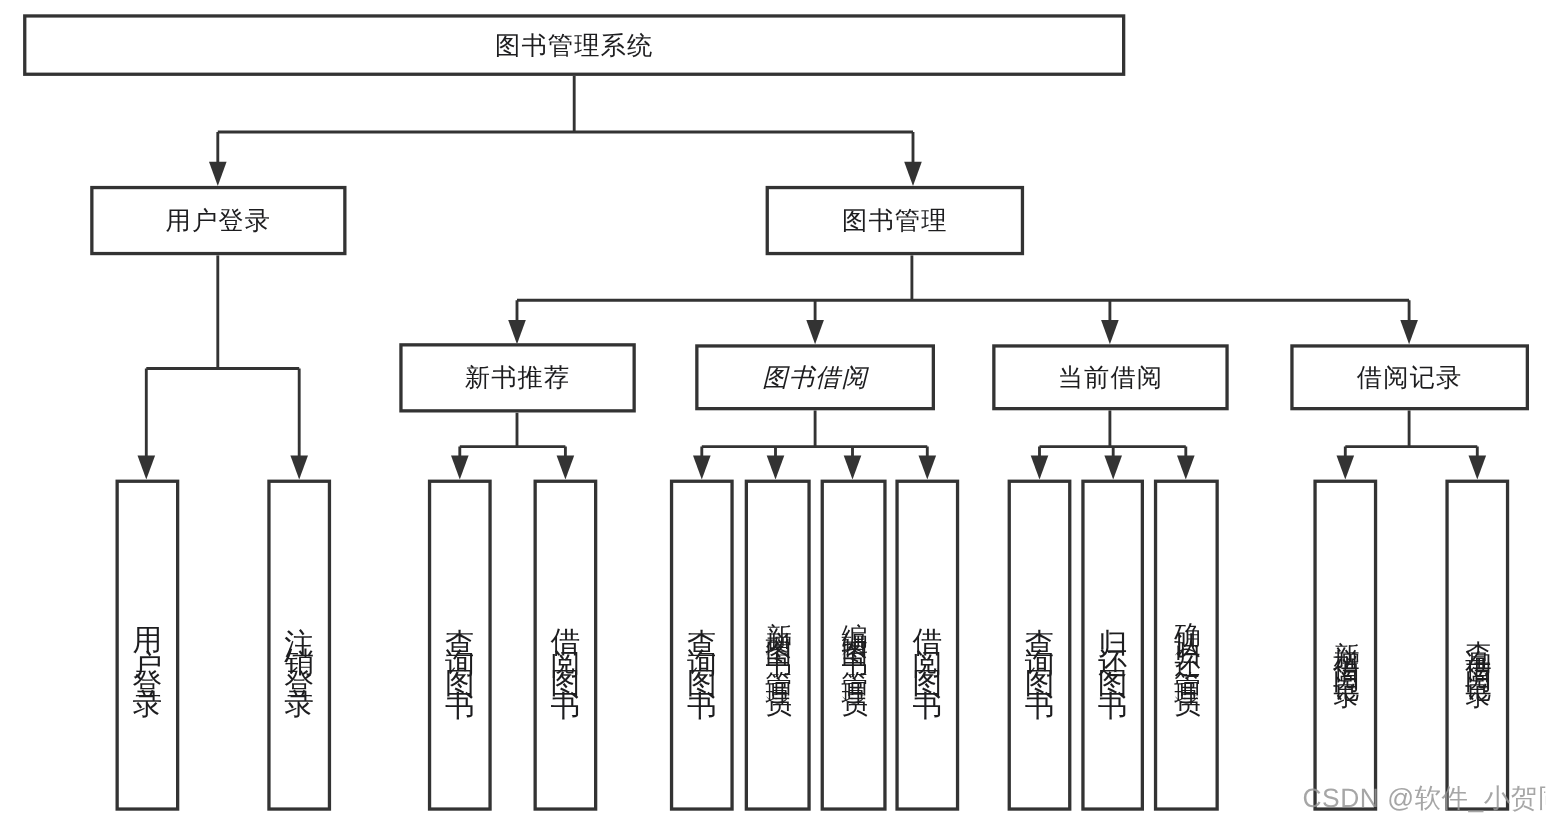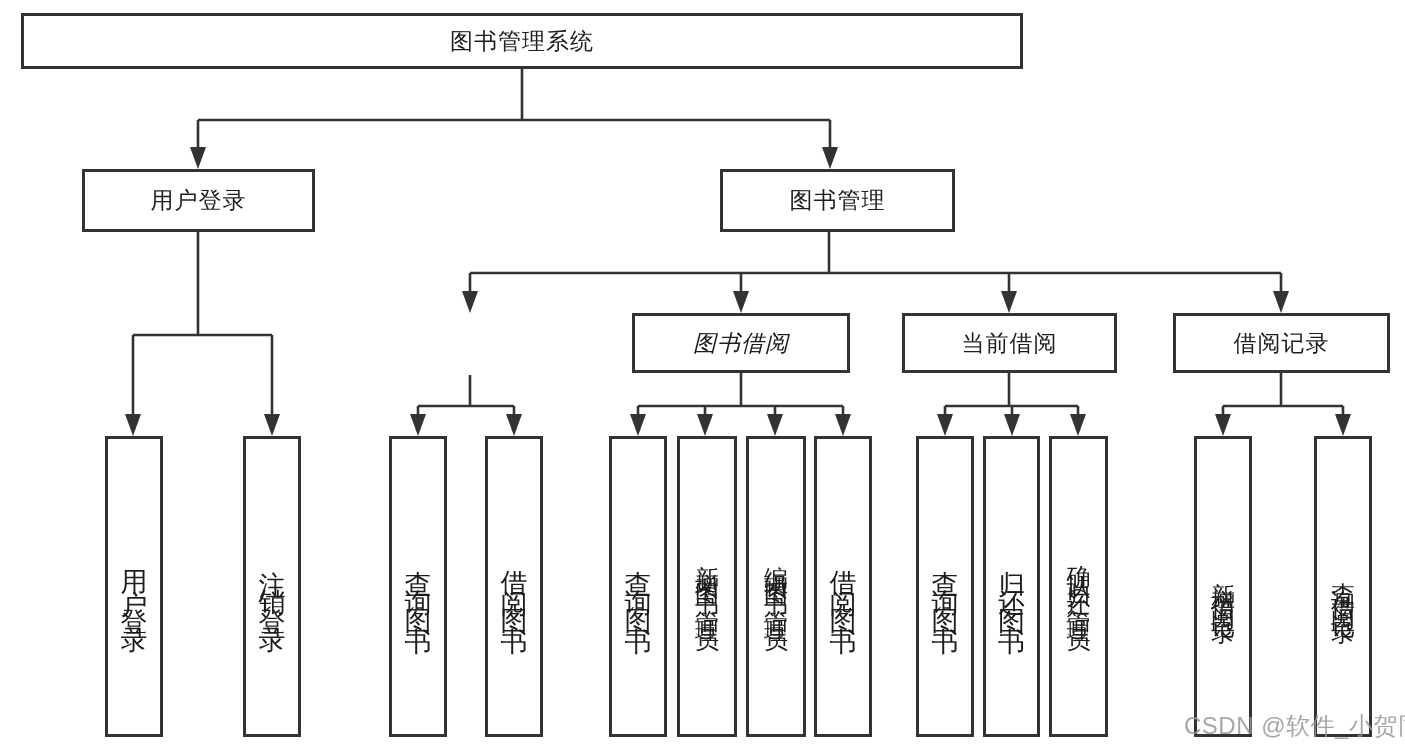--- a/index.html
+++ b/index.html
@@ -94,24 +94,27 @@
     </g>
   </svg>
 
   <div class="node h" style="left:21px; top:13px; width:1002px; height:56px;">
     <span class="lbl">图书管理系统</span>
   </div>
 
   <div class="node h" style="left:82px; top:169px; width:233px; height:63px;">
     <span class="lbl">用户登录</span>
   </div>
-  <div class="node h" style="left:720px; top:169px; width:235px; height:63px;">
+  <div class="node h" style="left:696px; top:169px; width:235px; height:63px;">
     <span class="lbl">图书管理</span>
   </div>
 
+  <div class="node h" style="left:363px; top:312px; width:215px; height:63px;">
+    <span class="lbl">新书推荐</span>
+  </div>
   <div class="node h" style="left:632px; top:313px; width:218px; height:60px;font-style:italic;">
     <span class="lbl">图书借阅</span>
   </div>
   <div class="node h" style="left:902px; top:313px; width:215px; height:60px;">
     <span class="lbl">当前借阅</span>
   </div>
   <div class="node h" style="left:1173px; top:313px; width:217px; height:60px;">
     <span class="lbl">借阅记录</span>
   </div>
 

